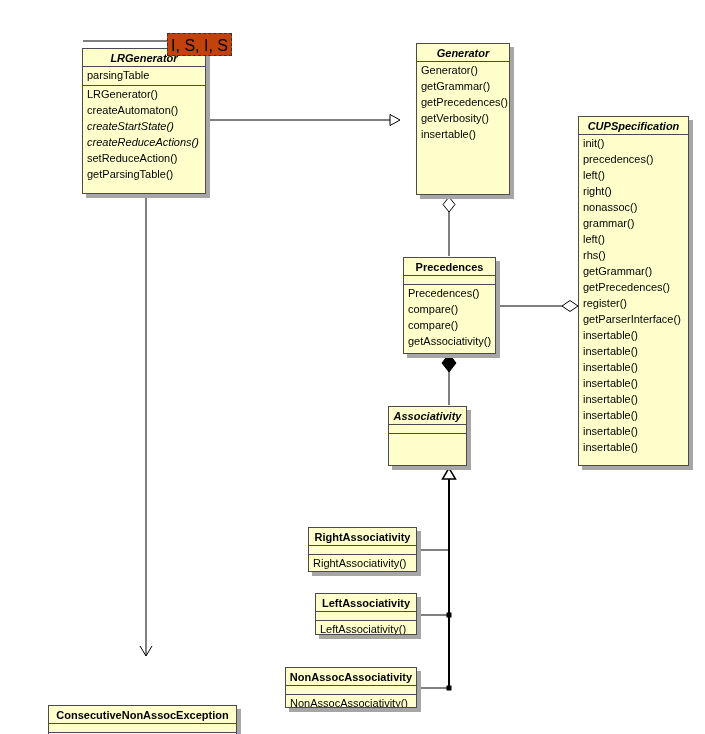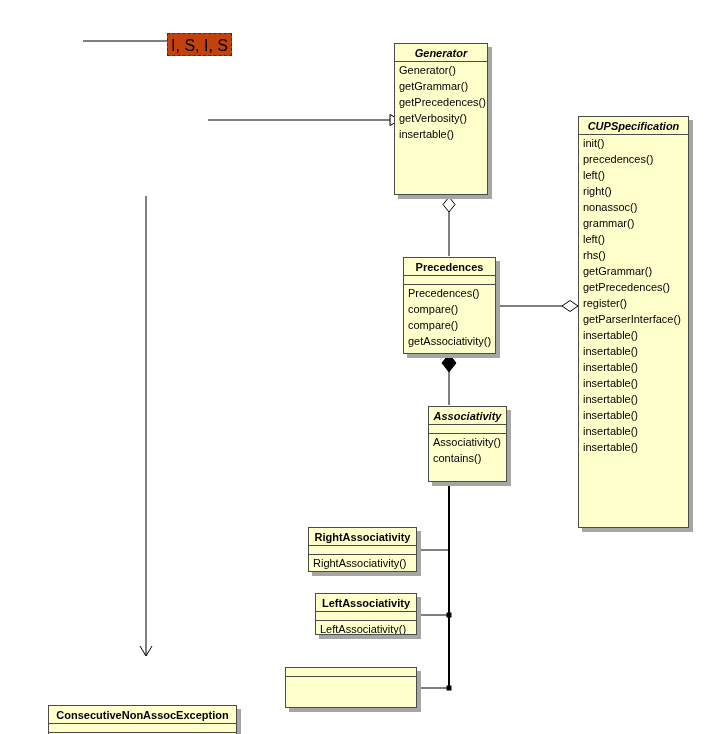--- a/index.html
+++ b/index.html
@@ -19,24 +19,24 @@
     font-weight:bold; text-align:center; padding:3px 3px 2px;
     border-bottom:1px solid #4b4b4b; white-space:nowrap;
   }
   .uml-class.abstract .title { font-style:italic; }
   .uml-class .attrs { border-bottom:1px solid #4b4b4b; min-height:6px; padding:1px 0; }
   .uml-class .methods { padding:1px 0; }
   .member { padding:1px 4px 2px; line-height:13px; white-space:nowrap; }
   .member.italic { font-style:italic; }
 
   #box-lrgenerator   { left:82px;  top:48px;  width:124px; height:146px; }
-  #box-generator     { left:394px; top:43px;  width:94px;  height:152px; }
-  #box-cupspecification { left:578px; top:116px; width:111px; height:412px; }
+  #box-generator     { left:416px; top:43px;  width:94px;  height:152px; }
+  #box-cupspecification { left:578px; top:116px; width:111px; height:350px; }
   #box-precedences   { left:403px; top:257px; width:93px;  height:97px; }
-  #box-associativity { left:428px; top:406px; width:79px;  height:76px; }
+  #box-associativity { left:388px; top:406px; width:79px;  height:60px; }
   #box-rightassociativity { left:308px; top:527px; width:109px; height:45px; }
   #box-leftassociativity  { left:315px; top:593px; width:102px; height:42px; }
   #box-nonassocassociativity { left:285px; top:667px; width:132px; height:41px; }
   #box-consecutivenonassocexception { left:48px; top:658px; width:189px; height:60px;margin-top:47px; }
 
   #note-box {
     position:absolute; z-index:3; left:167px; top:33px; width:65px; height:23px;
     box-sizing:border-box; background:#c2410c; border:1px dashed #333333;
     font-size:16px; display:flex; align-items:flex-end; justify-content:center;
     white-space:nowrap;
@@ -83,20 +83,34 @@
       <rect x="446.5" y="685.5" width="5" height="5" fill="#000"></rect>
     </g>
 
     <g>
       <line x1="146" y1="196" x2="146" y2="656" stroke="#000" stroke-width="1"></line>
       <line x1="140" y1="646" x2="146" y2="656" stroke="#000" stroke-width="1"></line>
       <line x1="152" y1="646" x2="146" y2="656" stroke="#000" stroke-width="1"></line>
     </g>
   </svg>
 
+  <div class="uml-class abstract" id="box-lrgenerator">
+    <div class="title">LRGenerator</div>
+    <div class="attrs">
+        <div class="member">parsingTable</div>
+      </div>
+    <div class="methods">
+        <div class="member">LRGenerator()</div>
+        <div class="member">createAutomaton()</div>
+        <div class="member italic">createStartState()</div>
+        <div class="member italic">createReduceActions()</div>
+        <div class="member">setReduceAction()</div>
+        <div class="member">getParsingTable()</div>
+      </div>
+  </div>
 
   <div class="uml-class abstract" id="box-generator">
     <div class="title">Generator</div>
     <div class="methods">
         <div class="member">Generator()</div>
         <div class="member">getGrammar()</div>
         <div class="member">getPrecedences()</div>
         <div class="member">getVerbosity()</div>
         <div class="member">insertable()</div>
       </div>
@@ -135,44 +149,44 @@
         <div class="member">Precedences()</div>
         <div class="member">compare()</div>
         <div class="member">compare()</div>
         <div class="member">getAssociativity()</div>
       </div>
   </div>
 
   <div class="uml-class abstract" id="box-associativity">
     <div class="title">Associativity</div>
     <div class="attrs"></div>
-    <div class="methods">
-        <div class="member">Associativity()</div>
-        <div class="member">contains()</div>
-      </div>
   </div>
 
   <div class="uml-class" id="box-leftassociativity">
     <div class="title">LeftAssociativity</div>
     <div class="attrs"></div>
     <div class="methods">
         <div class="member">LeftAssociativity()</div>
       </div>
   </div>
 
   <div class="uml-class" id="box-rightassociativity">
     <div class="title">RightAssociativity</div>
     <div class="attrs"></div>
     <div class="methods">
         <div class="member">RightAssociativity()</div>
       </div>
   </div>
 
   <div class="uml-class" id="box-nonassocassociativity">
+    <div class="title">NonAssocAssociativity</div>
     <div class="attrs"></div>
+    <div class="methods">
+        <div class="member">NonAssocAssociativity()</div>
+      </div>
   </div>
 
   <div class="uml-class" id="box-consecutivenonassocexception">
     <div class="title">ConsecutiveNonAssocException</div>
     <div class="attrs"></div>
     <div class="methods">
       </div>
   </div>
 
   <div id="note-box">

